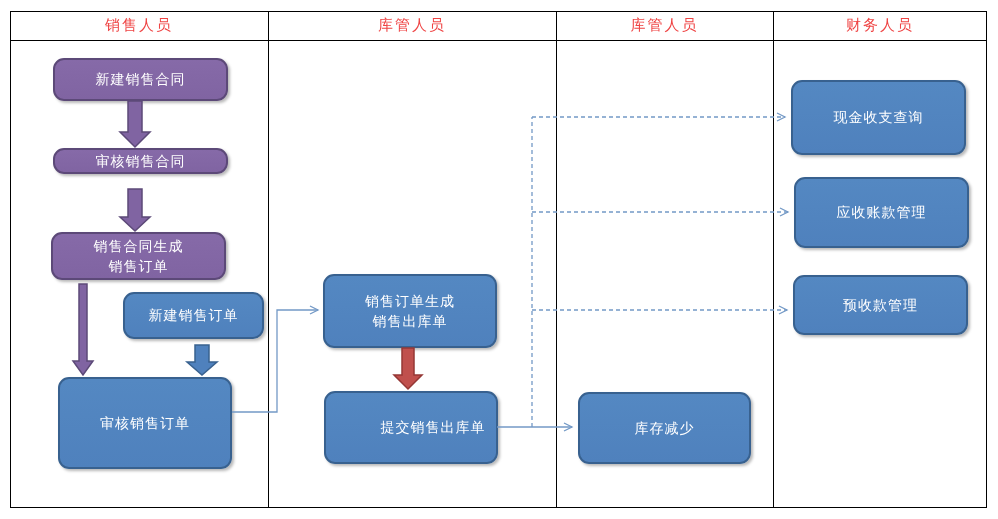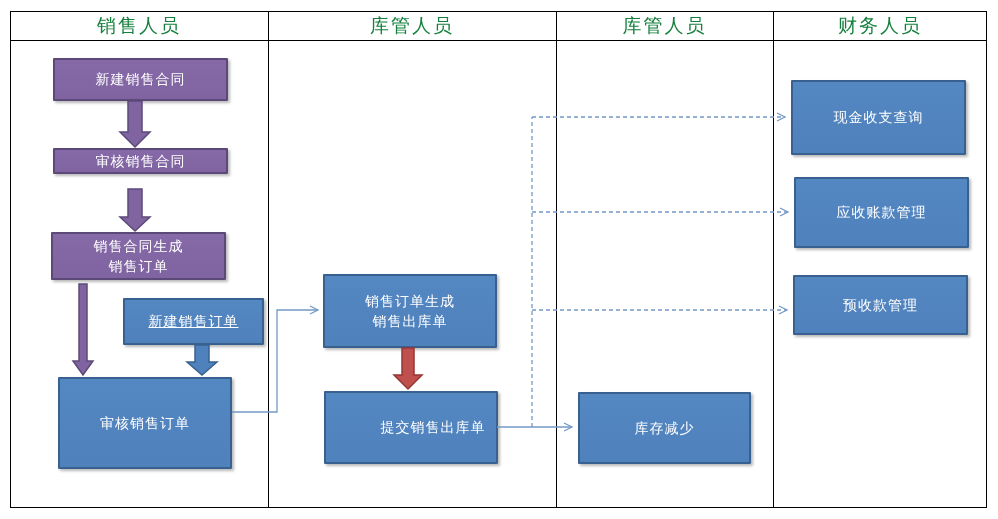--- a/index.html
+++ b/index.html
@@ -31,34 +31,34 @@
   .lane-divider {
     position: absolute;
     top: 11px;
     width: 0; height: 497px;
     border-left: 1px solid #000000;
   }
   .lane-header {
     position: absolute;
     top: 11px; height: 29px;
     display: flex; align-items: center; justify-content: center;
-    font-size: 19px; color: #15803d; letter-spacing: 2px;
+    font-size: 15px; color: #ef4444; letter-spacing: 2px;
   }
   .node {
     position: absolute;
     box-sizing: border-box;
     display: flex; align-items: center; justify-content: center;
     text-align: center;
     color: #ffffff;
     font-size: 14px;
     letter-spacing: 1px;
     white-space: pre-line;
     line-height: 1.45;
     box-shadow: 2px 2px 3px rgba(0,0,0,0.28);
-    border-radius: 1px;
+    border-radius: 11px;
   }
   .node.blue {
     background: linear-gradient(#5488c2, #4f81bd);
     border: 2px solid #38618f;
   }
   .node.purple {
     background: linear-gradient(#866aa8, #8064a2);
     border: 2px solid #5c4978;
   }
   .overlay {
@@ -80,21 +80,21 @@
 
   <div class="lane-header" style="left:10px;  width:258px;">销售人员</div>
   <div class="lane-header" style="left:268px; width:288px;">库管人员</div>
   <div class="lane-header" style="left:556px; width:217px;">库管人员</div>
   <div class="lane-header" style="left:773px; width:214px;">财务人员</div>
 
   <div class="node purple" style="left:53px; top:58px;  width:175px; height:43px;">新建销售合同</div>
   <div class="node purple" style="left:53px; top:148px; width:175px; height:26px;">审核销售合同</div>
   <div class="node purple" style="left:51px; top:232px; width:175px; height:48px;">销售合同生成
 销售订单</div>
-  <div class="node blue" style="left:123px;top:298px; width:141px; height:47px;text-decoration:underline;">新建销售订单</div>
+  <div class="node blue" style="left:123px;top:292px; width:141px; height:47px;">新建销售订单</div>
   <div class="node blue" style="left:58px; top:377px; width:174px; height:92px;">审核销售订单</div>
 
   <div class="node blue" style="left:323px;top:274px; width:174px; height:74px;">销售订单生成
 销售出库单</div>
   <div class="node blue" style="left:324px;top:391px; width:174px; height:73px;padding-left:44px;">提交销售出库单</div>
 
   <div class="node blue" style="left:578px;top:392px; width:173px; height:72px;">库存减少</div>
 
   <div class="node blue" style="left:791px;top:80px;  width:175px; height:75px;">现金收支查询</div>
   <div class="node blue" style="left:794px;top:177px; width:175px; height:71px;">应收账款管理</div>

